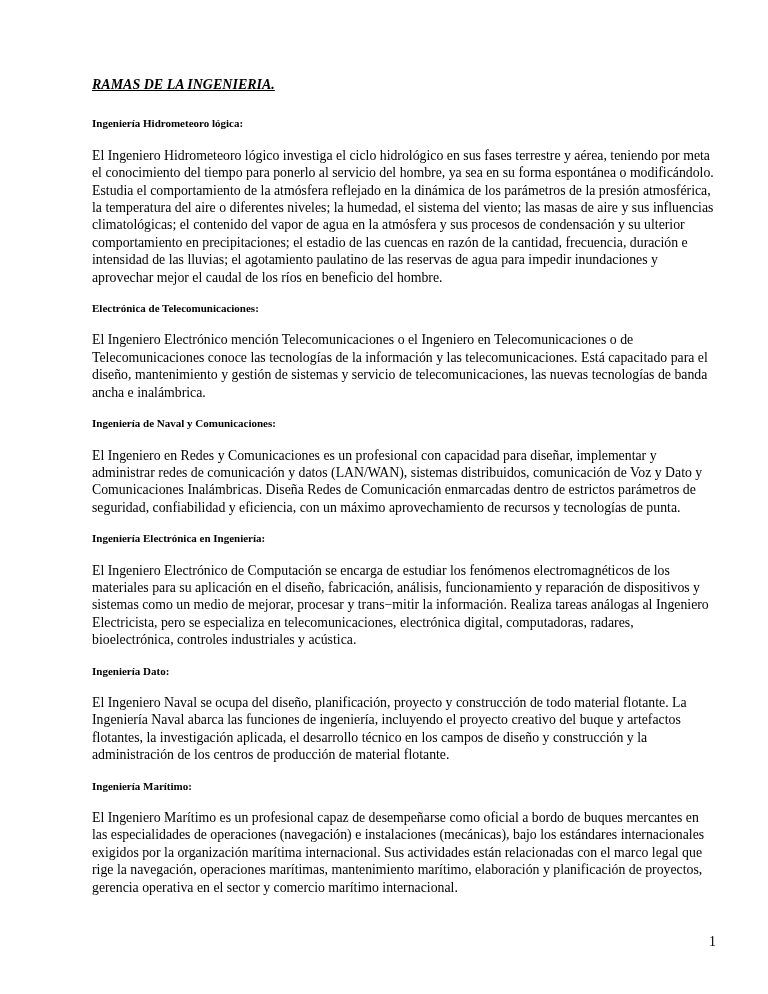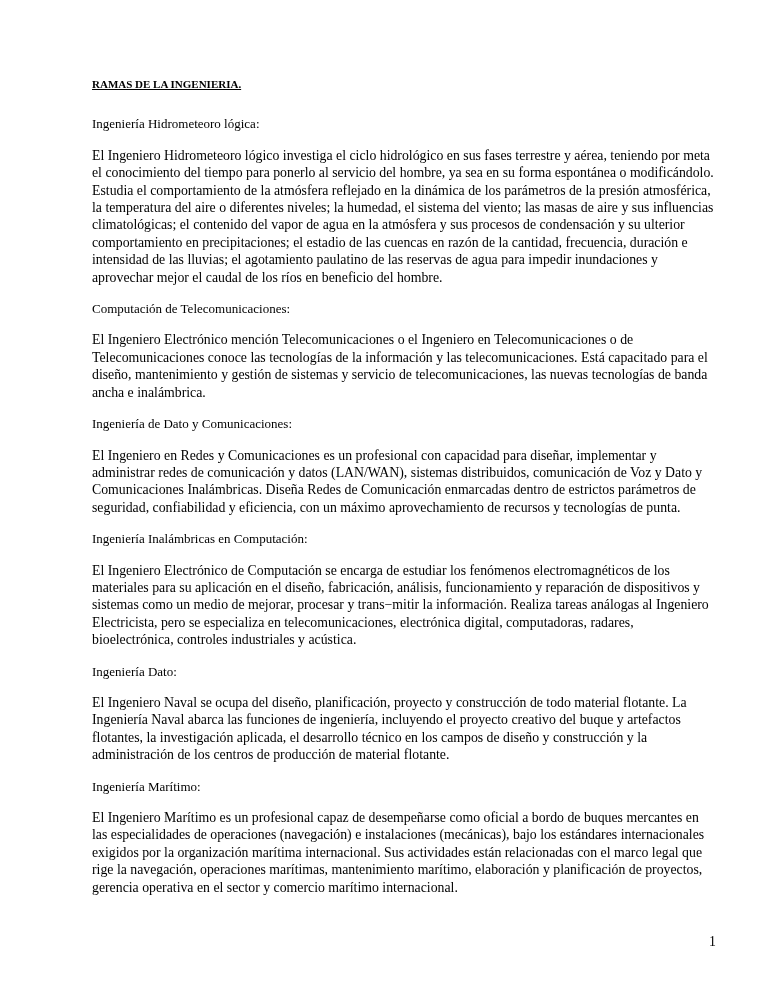--- a/index.html
+++ b/index.html
@@ -15,28 +15,29 @@
     background: #ffffff;
     box-sizing: border-box;
     padding: 76px 52px 0 92px;
     font-family: "Liberation Serif", "DejaVu Serif", serif;
     color: #000000;
     font-size: 13.8px;
     line-height: 17.4px;
     overflow: hidden;
   }
   .doc-title {
-    font-size: 11px;
+    font-size: 14px;
     font-weight: bold;
     text-decoration: underline;
     margin: 0 0 22px 0;
+    font-style: italic;
   }
   .section-heading {
-    font-size: 13px;
-    font-weight: normal;
+    font-size: 11px;
+    font-weight: bold;
     margin: 0 0 14px 0;
   }
   .section-body {
     margin: 8px 0 14px 0;
     text-align: left;
   }
   .page-number {
     position: absolute;
     right: 52px;
     bottom: 44px;
@@ -49,31 +50,31 @@
 <div class="page">
 
   <h1 class="doc-title">RAMAS DE LA INGENIERIA.</h1>
 
   <section>
     <h2 class="section-heading">Ingeniería Hidrometeoro lógica:</h2>
     <p class="section-body">El Ingeniero Hidrometeoro lógico investiga el ciclo hidrológico en sus fases terrestre y aérea, teniendo por meta el conocimiento del tiempo para ponerlo al servicio del hombre, ya sea en su forma espontánea o modificándolo. Estudia el comportamiento de la atmósfera reflejado en la dinámica de los parámetros de la presión atmosférica, la temperatura del aire o diferentes niveles; la humedad, el sistema del viento; las masas de aire y sus influencias climatológicas; el contenido del vapor de agua en la atmósfera y sus procesos de condensación y su ulterior comportamiento en precipitaciones; el estadio de las cuencas en razón de la cantidad, frecuencia, duración e intensidad de las lluvias; el agotamiento paulatino de las reservas de agua para impedir inundaciones y aprovechar mejor el caudal de los ríos en beneficio del hombre.</p>
   </section>
 
   <section>
-    <h2 class="section-heading">Computación de Telecomunicaciones:</h2>
+    <h2 class="section-heading">Electrónica de Telecomunicaciones:</h2>
     <p class="section-body">El Ingeniero Electrónico mención Telecomunicaciones o el Ingeniero en Telecomunicaciones o de Telecomunicaciones conoce las tecnologías de la información y las telecomunicaciones. Está capacitado para el diseño, mantenimiento y gestión de sistemas y servicio de telecomunicaciones, las nuevas tecnologías de banda ancha e inalámbrica.</p>
   </section>
 
   <section>
-    <h2 class="section-heading">Ingeniería de Dato y Comunicaciones:</h2>
+    <h2 class="section-heading">Ingeniería de Naval y Comunicaciones:</h2>
     <p class="section-body">El Ingeniero en Redes y Comunicaciones es un profesional con capacidad para diseñar, implementar y administrar redes de comunicación y datos (LAN/WAN), sistemas distribuidos, comunicación de Voz y Dato y Comunicaciones Inalámbricas. Diseña Redes de Comunicación enmarcadas dentro de estrictos parámetros de seguridad, confiabilidad y eficiencia, con un máximo aprovechamiento de recursos y tecnologías de punta.</p>
   </section>
 
   <section>
-    <h2 class="section-heading">Ingeniería Inalámbricas en Computación:</h2>
+    <h2 class="section-heading">Ingeniería Electrónica en Ingeniería:</h2>
     <p class="section-body">El Ingeniero Electrónico de Computación se encarga de estudiar los fenómenos electromagnéticos de los materiales para su aplicación en el diseño, fabricación, análisis, funcionamiento y reparación de dispositivos y sistemas como un medio de mejorar, procesar y trans−mitir la información. Realiza tareas análogas al Ingeniero Electricista, pero se especializa en telecomunicaciones, electrónica digital, computadoras, radares, bioelectrónica, controles industriales y acústica.</p>
   </section>
 
   <section>
     <h2 class="section-heading">Ingeniería Dato:</h2>
     <p class="section-body">El Ingeniero Naval se ocupa del diseño, planificación, proyecto y construcción de todo material flotante. La Ingeniería Naval abarca las funciones de ingeniería, incluyendo el proyecto creativo del buque y artefactos flotantes, la investigación aplicada, el desarrollo técnico en los campos de diseño y construcción y la administración de los centros de producción de material flotante.</p>
   </section>
 
   <section>
     <h2 class="section-heading">Ingeniería Marítimo:</h2>

